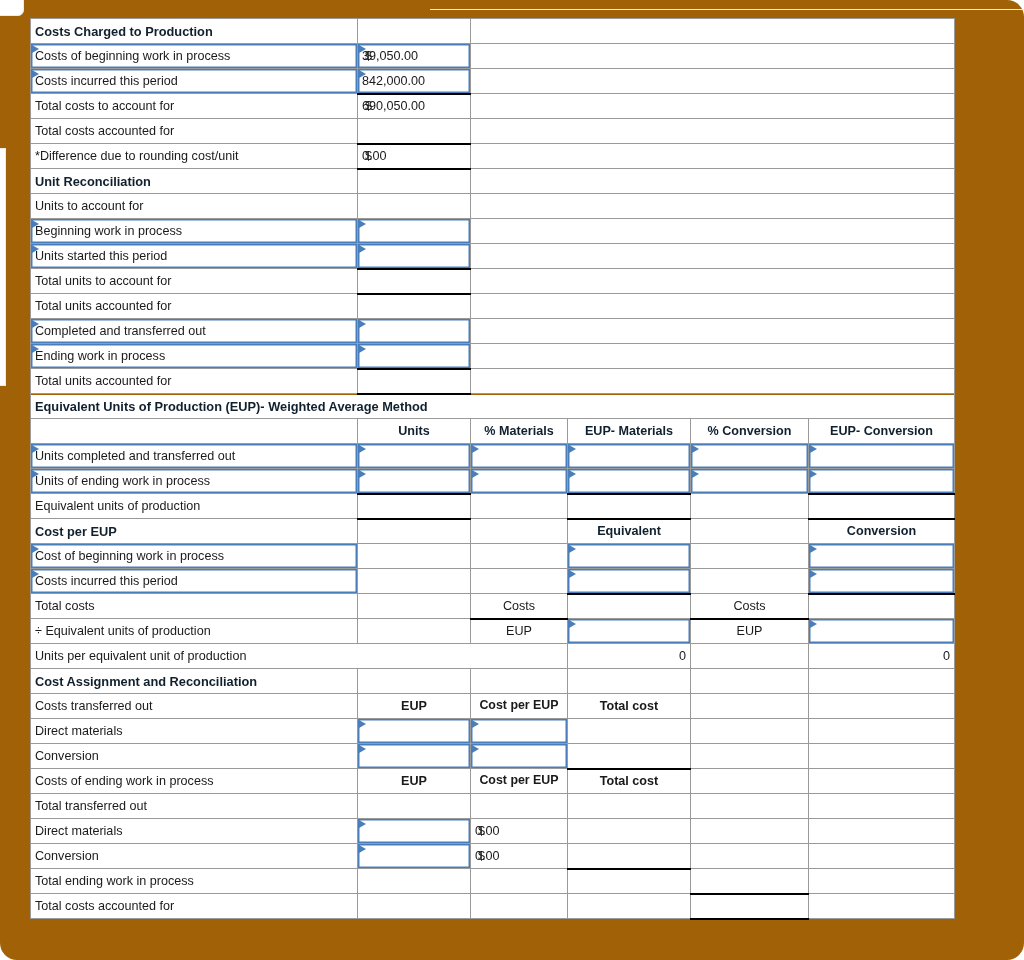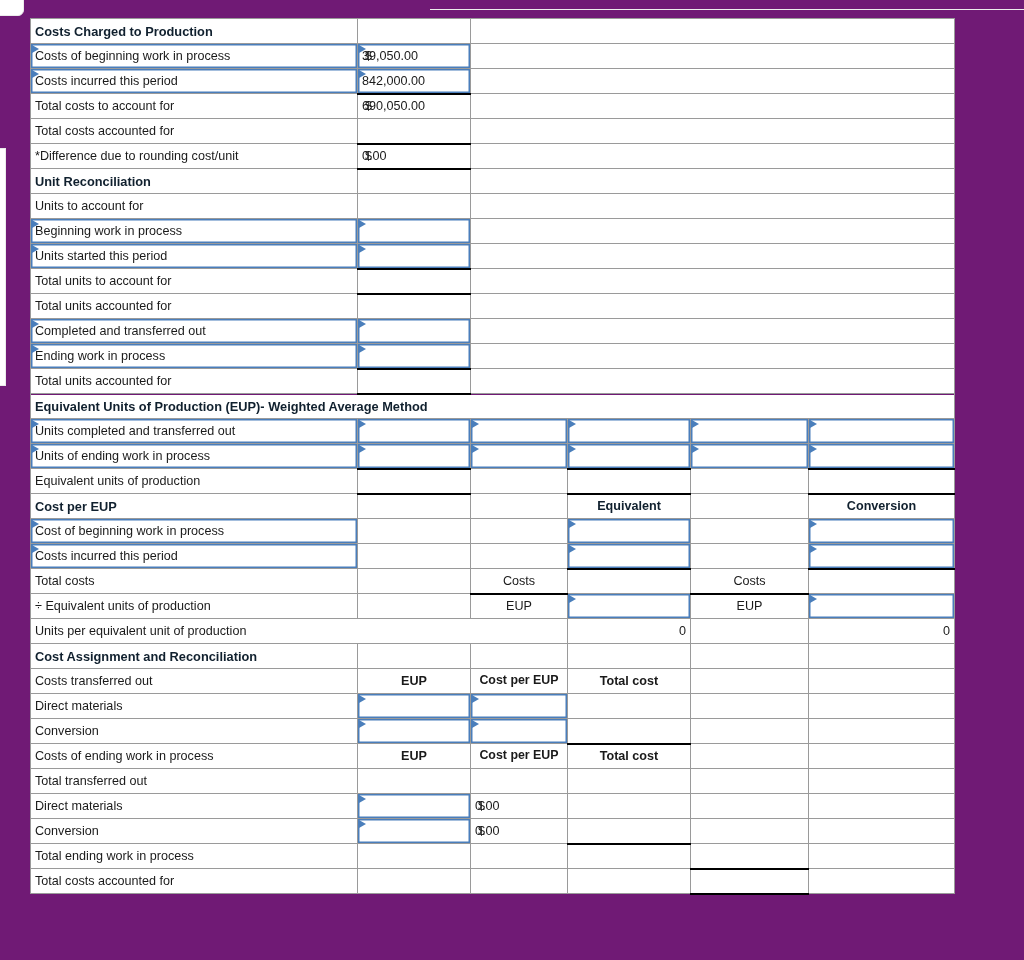--- a/index.html
+++ b/index.html
@@ -6,21 +6,22 @@
   html, body {
     margin: 0; padding: 0;
     width: 1024px; height: 960px;
     background: #ffffff;
     font-family: "Liberation Sans", sans-serif;
     overflow: hidden;
   }
   #page {
     position: relative;
     width: 1024px; height: 960px;
-    background: #701a75;
+    background: #a16207;
+    border-radius: 17px;
   }
 
   
   .bg-artifact {
     position: absolute;
     border: 1px solid #ebebeb;
     background: #ffffff;
   }
   .bg-line {
     position: absolute;
@@ -247,20 +248,28 @@
         <tr>
           <td class="lbl">Total units accounted for</td>
           <td class="num bb-thick"></td>
           <td class="blank-right" colspan="4"></td>
         </tr>
 
         <tr>
           <td class="hdr lbl" colspan="6">Equivalent Units of Production (EUP)- Weighted Average Method</td>
         </tr>
 
+        <tr>
+          <td class="hdr-plain"></td>
+          <td class="colhdr">Units</td>
+          <td class="colhdr">% Materials</td>
+          <td class="colhdr">EUP- Materials</td>
+          <td class="colhdr">% Conversion</td>
+          <td class="colhdr">EUP- Conversion</td>
+        </tr>
 
         <tr>
           <td class="inp lbl">Units completed and transferred out</td>
           <td class="inp num"></td>
           <td class="inp num"></td>
           <td class="inp num"></td>
           <td class="inp num"></td>
           <td class="inp num"></td>
         </tr>
 

